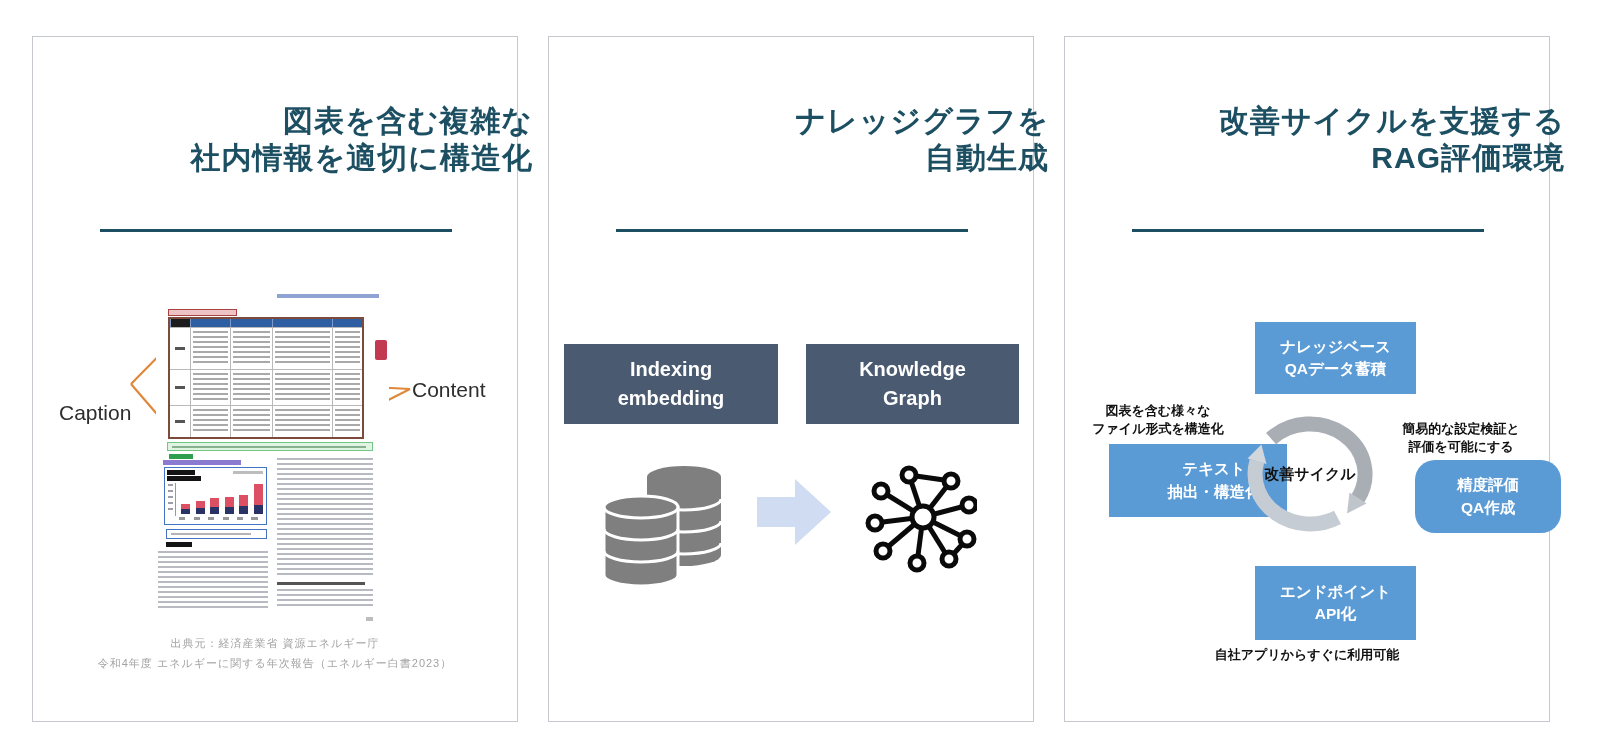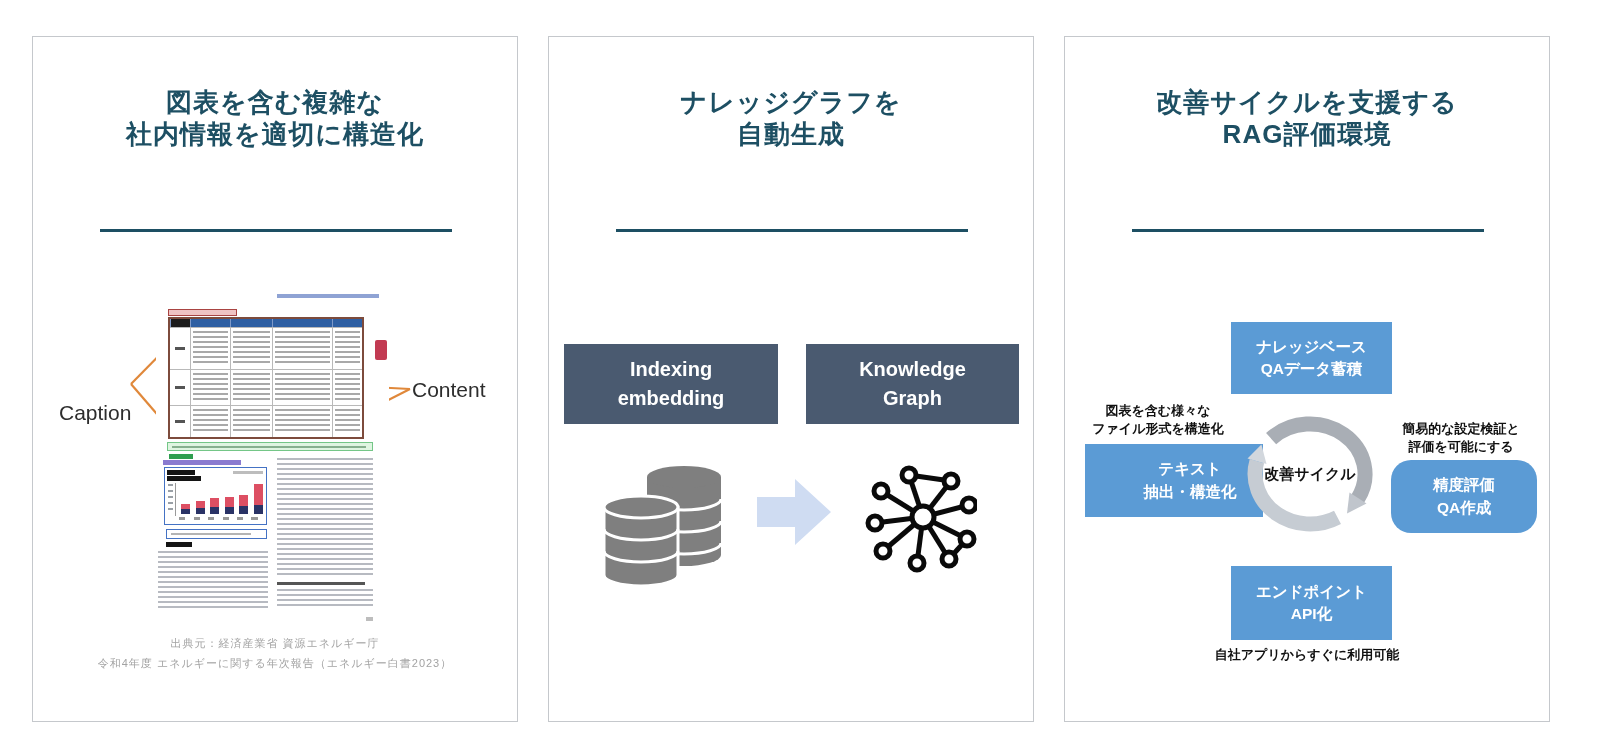--- a/index.html
+++ b/index.html
@@ -1,21 +1,21 @@
 <!DOCTYPE html>
 <html><head>
 <meta charset="utf-8">
 <style>
   html,body{margin:0;padding:0;background:#ffffff;}
   body{width:1600px;height:756px;overflow:hidden;font-family:"Liberation Sans","DejaVu Sans",sans-serif;}
   .page{position:relative;width:1600px;height:756px;display:flex;gap:30px;padding:36px 0 0 32px;box-sizing:border-box;}
   .card{position:relative;width:486px;height:686px;background:#fff;border:1px solid #c5c8cc;box-sizing:border-box;flex:none;}
   .ml{white-space:pre-line;}
-  .card-title{position:absolute;top:50px;left:0;width:100%;margin:0;text-align:center;
-    font-size:26px;line-height:1.22;font-weight:bold;color:#1d4f63;letter-spacing:1px;}
+  .card-title{position:absolute;top:50px;left:0;width:100%;margin:16px;text-align:right;
+    font-size:30px;line-height:1.22;font-weight:bold;color:#1d4f63;letter-spacing:1px;}
   .divider{position:absolute;top:192px;left:67px;width:352px;height:3px;background:#1d4f63;}
   
   .doc-area{position:absolute;inset:0;}
   .anno-svg{position:absolute;inset:0;width:486px;height:686px;}
   .side-label{position:absolute;font-size:21px;color:#2d2d2d;}
   .lbl-caption{left:26px;top:336px;margin-top:28px;}
   .lbl-content{left:379px;top:341px;}
   .doc-page{position:absolute;left:123px;top:252px;width:233px;height:340px;background:#fff;}
   .doc-page *{position:absolute;box-sizing:border-box;}
   .hdr-bar{left:121px;top:5px;width:102px;height:4px;background:#8fa3d4;}
@@ -59,21 +59,21 @@
   
   .slate-box{position:absolute;top:307px;width:214px;height:80px;background:#4a5a70;color:#fff;
       display:flex;align-items:center;justify-content:center;text-align:center;
       font-size:20px;font-weight:bold;line-height:1.45;}
   .box-indexing{left:15px;}
   .box-knowledge{left:257px;width:213px;}
   .icon-abs{position:absolute;}
   
   .note{position:absolute;font-size:13px;font-weight:bold;color:#111;text-align:center;line-height:1.35;}
   .blue-box{position:absolute;background:#5b9bd5;color:#fff;display:flex;align-items:center;justify-content:center;
-      text-align:center;font-size:15.5px;font-weight:bold;line-height:1.45;}
+      text-align:center;font-size:15.5px;font-weight:bold;line-height:1.45;margin-left:24px;}
   .bb-top{left:166px;top:285px;width:161px;height:72px;}
   .bb-left{left:20px;top:407px;width:146px;height:73px;padding-left:32px;}
   .bb-right{left:326px;top:423px;width:146px;height:73px;border-radius:20px;}
   .bb-bottom{left:166px;top:529px;width:161px;height:74px;}
   .note-top{left:0;top:224px;width:100%;}
   .note-left{left:8px;top:365px;width:170px;}
   .note-right{left:312px;top:383px;width:168px;}
   .note-bottom{left:0;top:609px;width:100%;}
   .cycle-wrap{position:absolute;left:170px;top:362px;width:150px;height:150px;}
   .cycle-label{position:absolute;left:150px;top:362px;width:190px;height:150px;display:flex;

